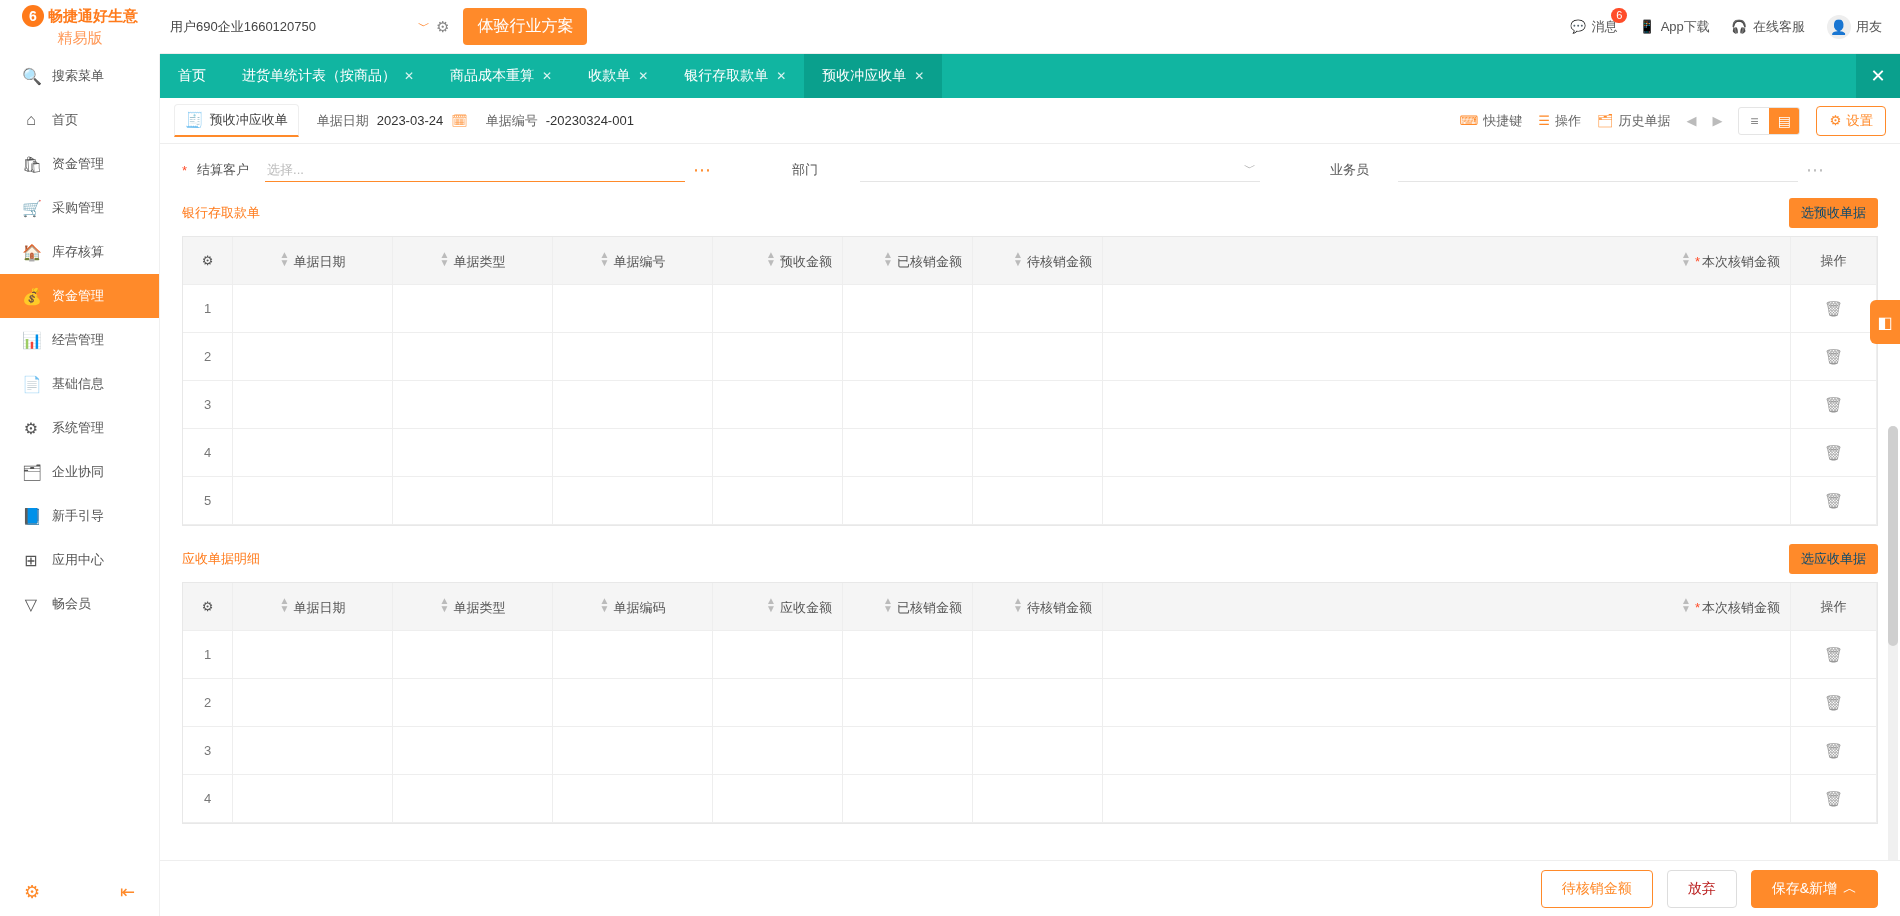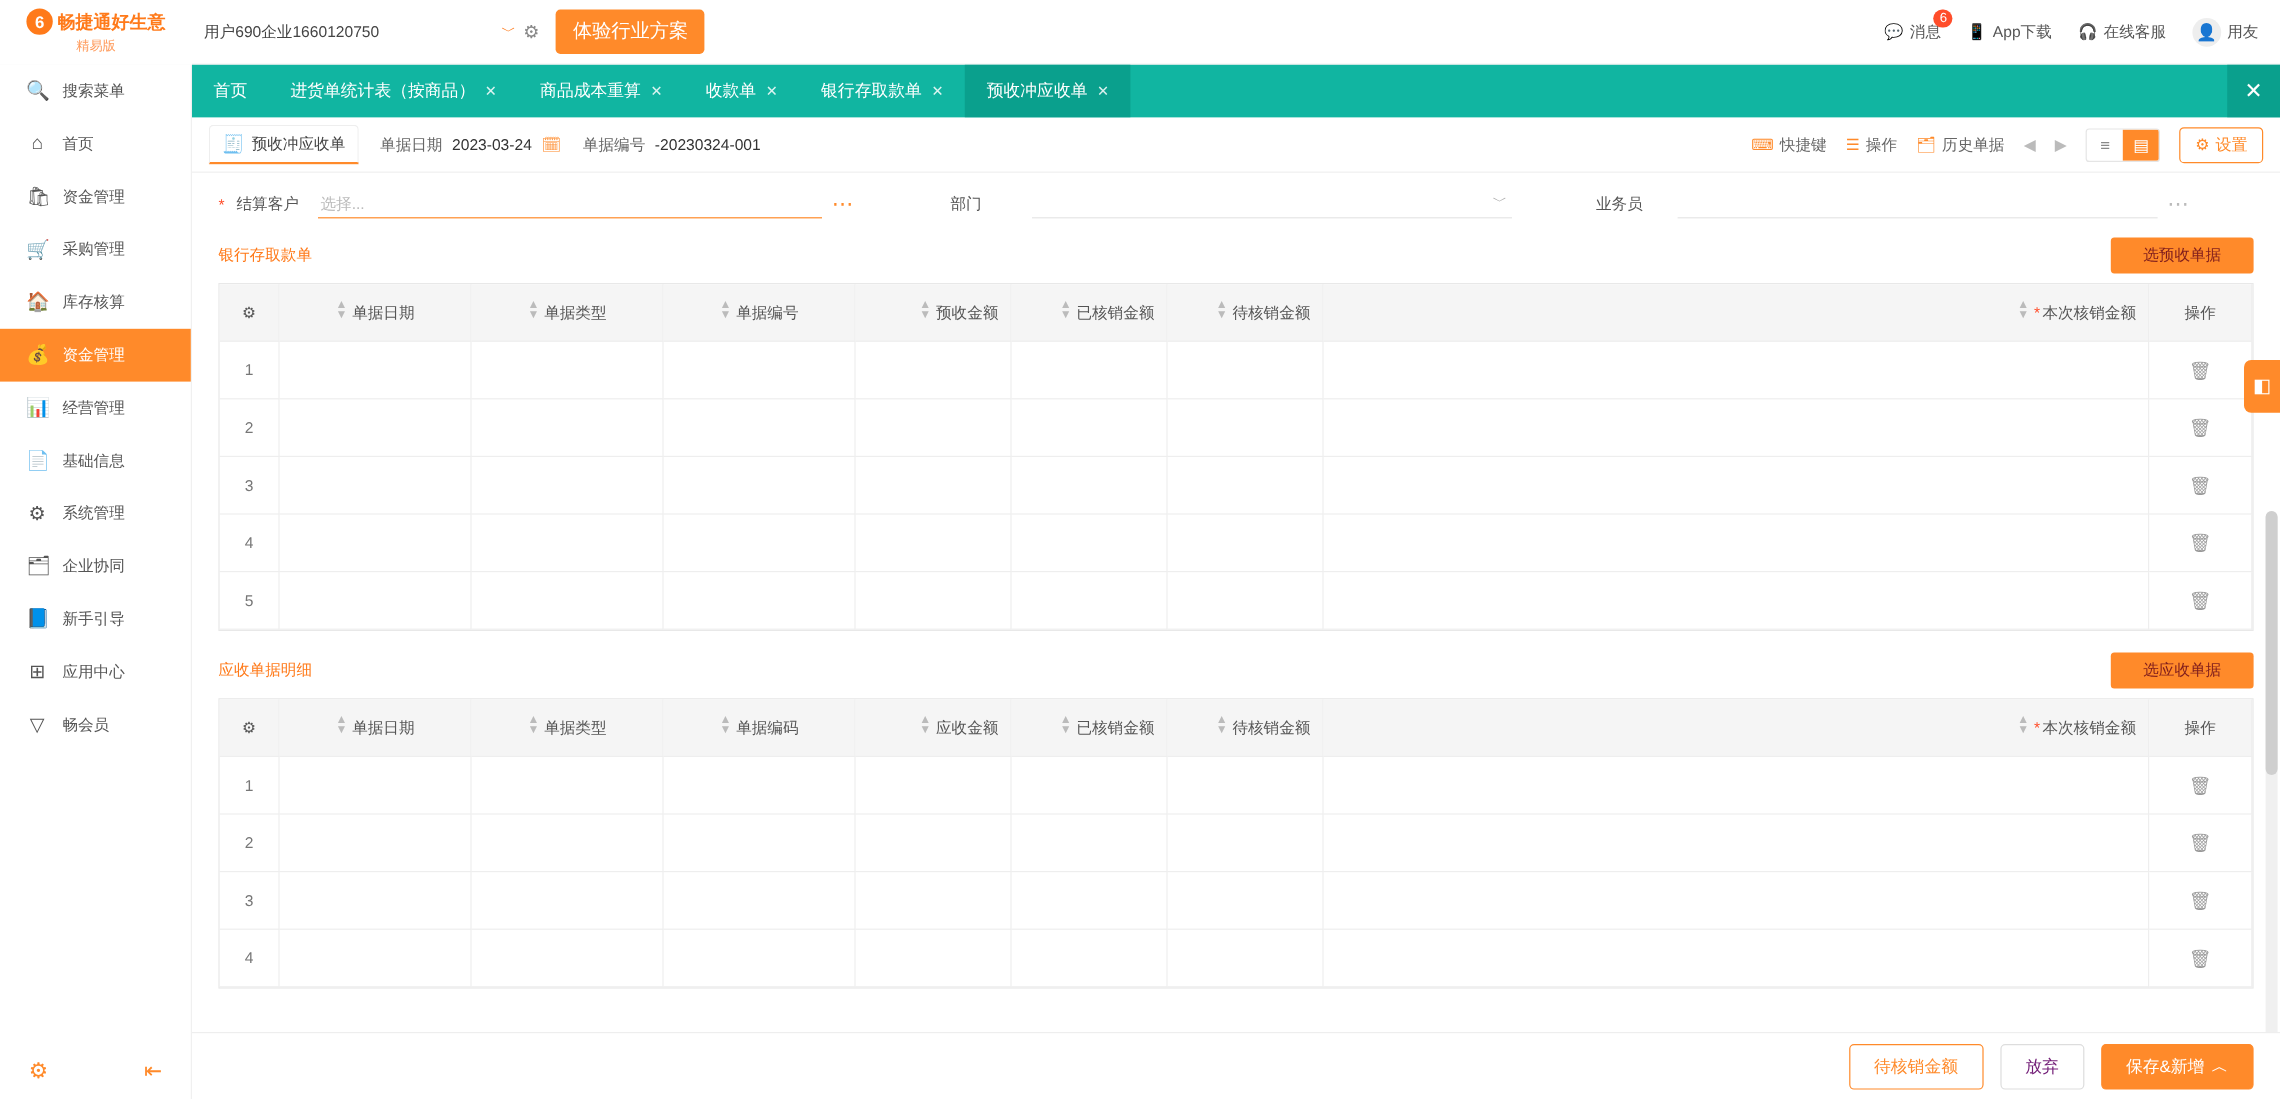--- a/index.html
+++ b/index.html
@@ -4,21 +4,21 @@
 <style>
 *{box-sizing:border-box;margin:0;padding:0}
 body{font-family:"Microsoft YaHei",Arial,sans-serif;font-size:13px;color:#333;background:#fff;overflow:hidden}
 .app{display:flex;flex-direction:column;width:1900px;height:916px}
 
 .topbar{height:54px;display:flex;align-items:center;border-bottom:1px solid #eee}
 .logo{width:160px;height:54px;display:flex;flex-direction:column;align-items:center;justify-content:center;background:#fff}
 .logo-main{display:flex;align-items:center;gap:4px}
 .logo-b{width:22px;height:22px;border-radius:50%;background:#ff7a1a;color:#fff;display:flex;align-items:center;justify-content:center;font-weight:bold;font-size:14px}
 .logo-text{font-weight:bold;color:#ff7a1a;font-size:15px}
-.logo-sub{font-size:11px;color:#ff9a5a;margin-top:2px}
+.logo-sub{font-size:15px;color:#ff9a5a;margin-top:2px}
 .company{margin-left:10px;display:flex;align-items:center;gap:8px;color:#444;position:relative;width:260px}
 .company-select{flex:1;cursor:pointer}
 .chev{color:#ff7a1a;font-size:12px}
 .gear{color:#888;font-size:15px;margin-left:6px;cursor:pointer}
 .exp-btn{margin-left:14px;background:#ff8a2a;color:#fff;border:none;border-radius:4px;padding:8px 14px;font-size:16px;cursor:pointer}
 .top-right{margin-left:auto;display:flex;align-items:center;gap:22px;padding-right:18px;color:#555}
 .tr-item{display:flex;align-items:center;gap:5px;cursor:pointer;font-size:13px}
 .badge{position:relative}
 .badge-num{position:absolute;top:-10px;right:-10px;background:#ff4d2a;color:#fff;border-radius:8px;padding:0 5px;font-size:11px;line-height:15px}
 .avatar{width:24px;height:24px;border-radius:50%;background:#eee;display:inline-flex;align-items:center;justify-content:center;color:#aaa;font-size:14px}
@@ -58,36 +58,36 @@
 .input-line{border:none;border-bottom:1px solid #ff8a2a;outline:none;width:420px;padding:4px 2px;font-size:13px;background:transparent}
 .input-line::placeholder{color:#bbb}
 .dots{color:#ff8a2a;font-size:18px;cursor:pointer;letter-spacing:1px}
 .sel-line{border:none;border-bottom:1px solid #e5e5e5;width:400px;padding:4px 2px;background:transparent}
 .sel-wrap{position:relative}
 .sel-chev{position:absolute;right:4px;top:2px;color:#aaa;font-size:12px}
 
 .scroll{flex:1;overflow:auto;padding:0 22px 10px 22px;background:#fff}
 .sec-head{display:flex;align-items:center;margin-top:2px;margin-bottom:8px}
 .sec-title{color:#ff7a1a;font-size:13px}
-.sec-btn{margin-left:auto;background:#ff8a2a;color:#7f1d1d;border:none;border-radius:3px;padding:6px 27px;cursor:pointer;font-size:13px}
+.sec-btn{margin-left:auto;background:#ff8a2a;color:#0c4a6e;border:none;border-radius:3px;padding:6px 12px;cursor:pointer;font-size:13px}
 
 .tbl{width:100%;border:1px solid #e8e8e8;border-collapse:separate;border-spacing:0}
 .tbl th,.tbl td{border-right:1px solid #eee;border-bottom:1px solid #eee;height:48px;padding:0 10px;font-size:13px}
 .tbl th{background:#f5f5f5;color:#555;font-weight:normal;position:relative}
 .tbl th .sort{color:#bbb;font-size:10px;margin-right:4px;display:inline-block;line-height:8px}
 .idx{width:50px;text-align:center;color:#777}
 .op{width:86px;text-align:center}
 .del{color:#999;cursor:pointer;font-size:15px}
 .num{text-align:right;color:#333}
 .subtotal td{background:#fff7e6}
 .reqcol{color:#ff4d2a;margin-right:2px}
 .gear-th{width:50px;text-align:center;color:#888}
 
 .footer{height:56px;background:#fff;border-top:1px solid #eee;display:flex;align-items:center;justify-content:flex-end;gap:14px;padding:0 22px}
-.btn{border-radius:4px;padding:9px 20px;font-size:14px;cursor:pointer;background:#fff;border:1px solid #ddd;color:#701a75}
+.btn{border-radius:4px;padding:9px 20px;font-size:14px;cursor:pointer;background:#fff;border:1px solid #ddd;color:#b91c1c}
 .btn.outline-o{border-color:#ff8a2a;color:#ff8a2a}
 .btn.primary{background:#ff8a2a;border-color:#ff8a2a;color:#fff;display:flex;align-items:center;gap:6px}
 
 .rail{position:fixed;right:0;top:300px;width:30px;height:44px;background:#ff8a2a;border-radius:6px 0 0 6px;display:flex;align-items:center;justify-content:center;color:#fff;font-size:16px}
 
 .vscroll{position:absolute;right:2px;top:230px;width:10px;height:500px;background:#f0f0f0;border-radius:5px}
 .vscroll .thumb{width:100%;height:44%;background:#cfcfcf;border-radius:5px}
 </style>
 </head>
 <body>

